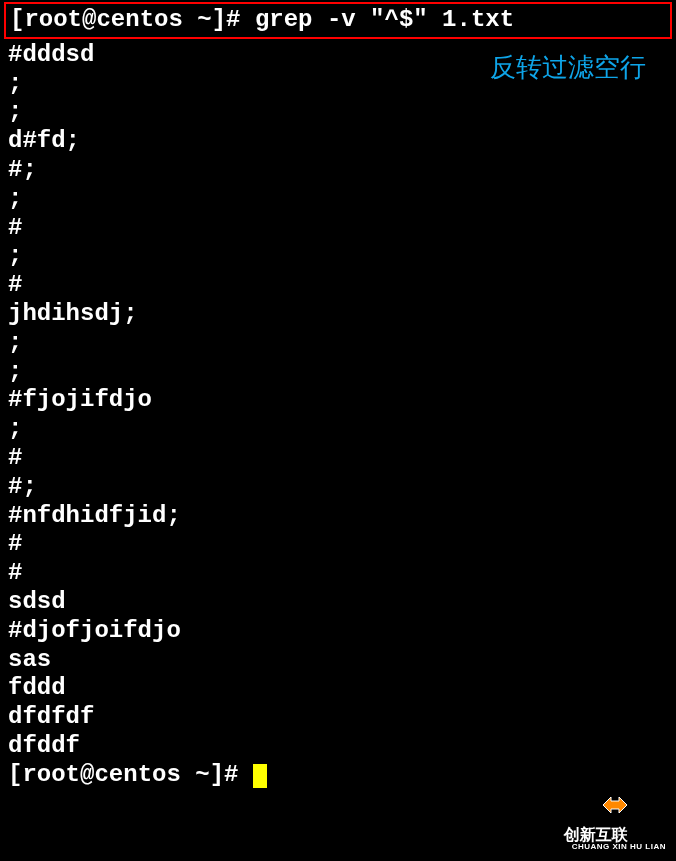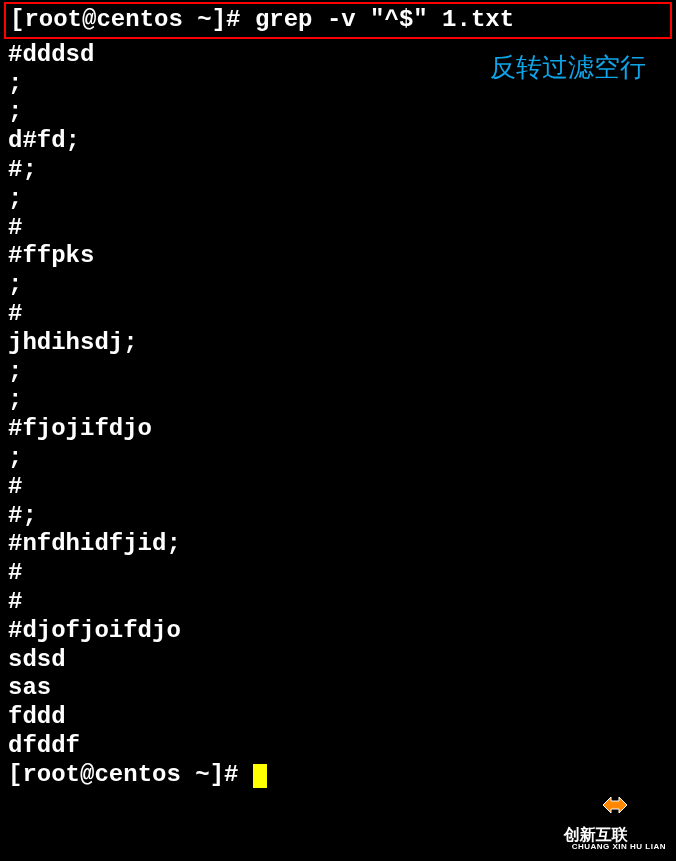--- a/index.html
+++ b/index.html
@@ -107,37 +107,37 @@
   </div>
 
   <div>
     <div class="output-line">#dddsd</div>
     <div class="output-line">;</div>
     <div class="output-line">;</div>
     <div class="output-line">d#fd;</div>
     <div class="output-line">#;</div>
     <div class="output-line">;</div>
     <div class="output-line">#</div>
-    <div class="output-line">#ffpks</div>
     <div class="output-line">;</div>
     <div class="output-line">#</div>
     <div class="output-line">jhdihsdj;</div>
     <div class="output-line">;</div>
     <div class="output-line">;</div>
     <div class="output-line">#fjojifdjo</div>
     <div class="output-line">;</div>
     <div class="output-line">#</div>
     <div class="output-line">#;</div>
     <div class="output-line">#nfdhidfjid;</div>
     <div class="output-line">#</div>
     <div class="output-line">#</div>
+    <div class="output-line">sdsd</div>
     <div class="output-line">#djofjoifdjo</div>
-    <div class="output-line">sdsd</div>
     <div class="output-line">sas</div>
     <div class="output-line">fddd</div>
+    <div class="output-line">dfdfdf</div>
     <div class="output-line">dfddf</div>
   </div>
 
   <div class="final-prompt">
     <span class="prompt-bracket" style="color:#ffffff">[</span><span style="color:#ffffff">root@centos</span><span style="color:#ffffff"> ~</span><span style="color:#ffffff">]</span><span style="color:#ffffff"># </span><span class="cursor"></span>
   </div>
 </div>
 
 <div class="annotation">反转过滤空行</div>
 

